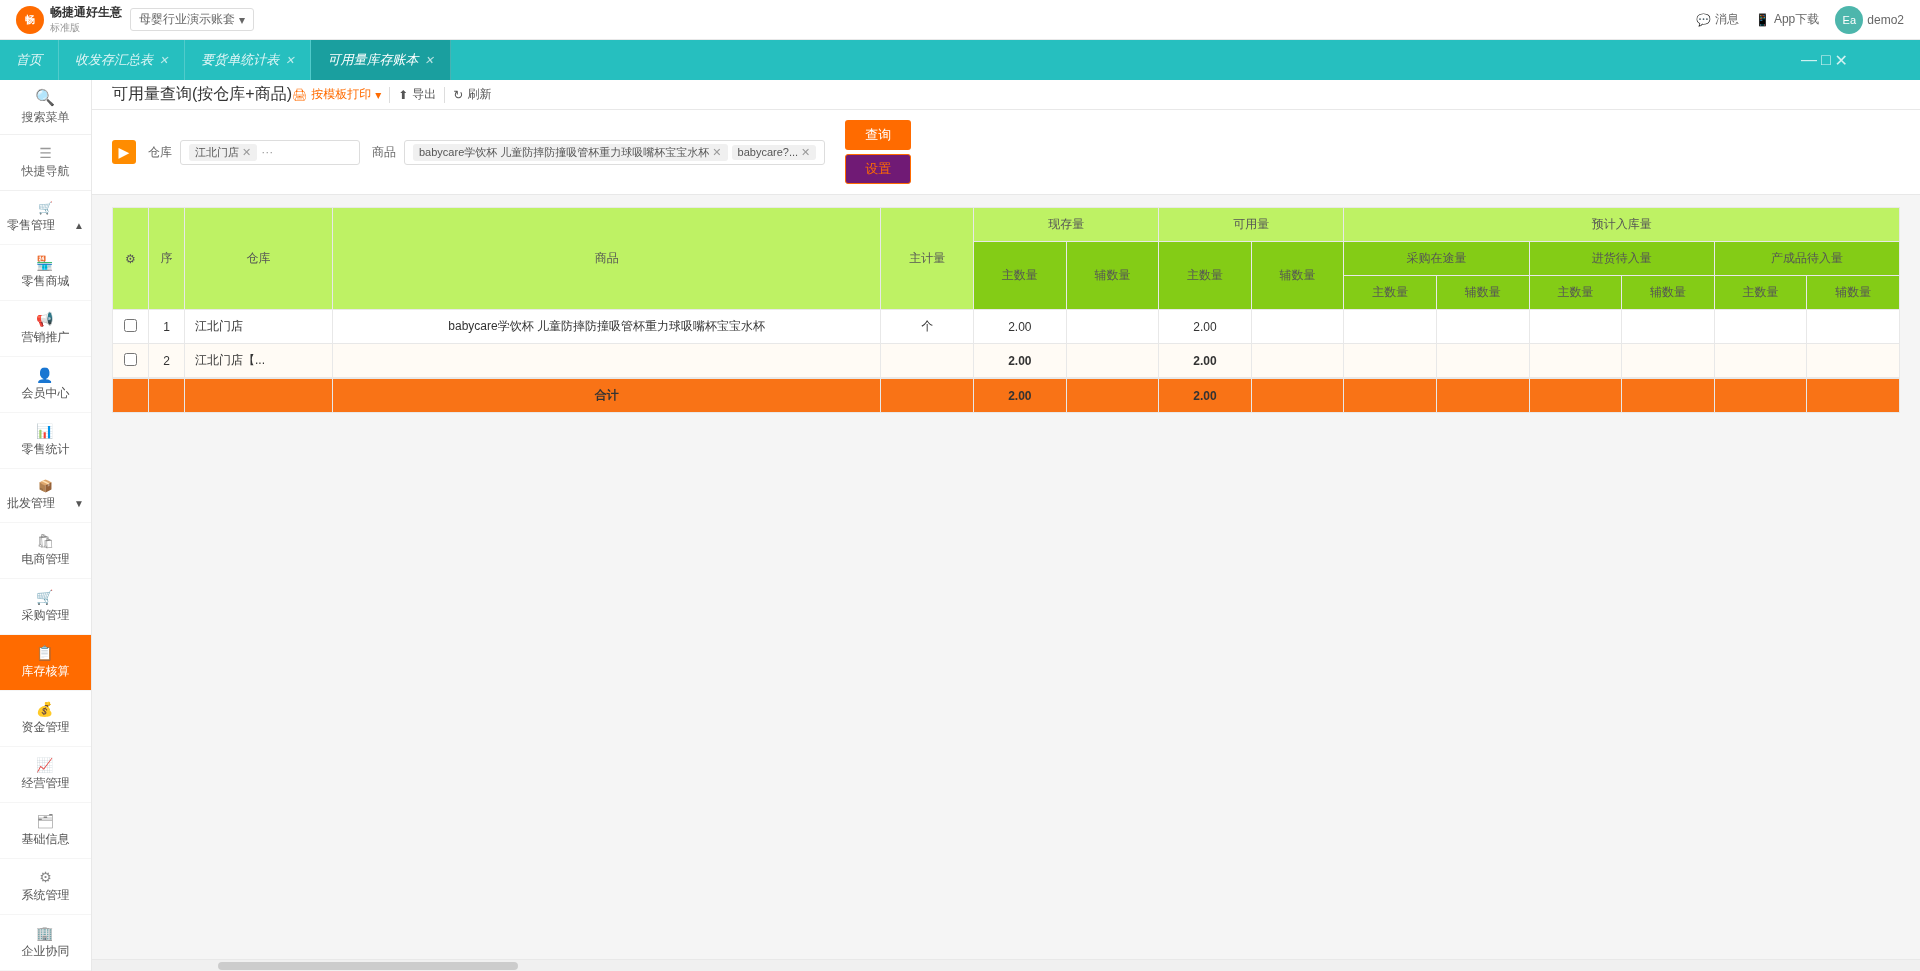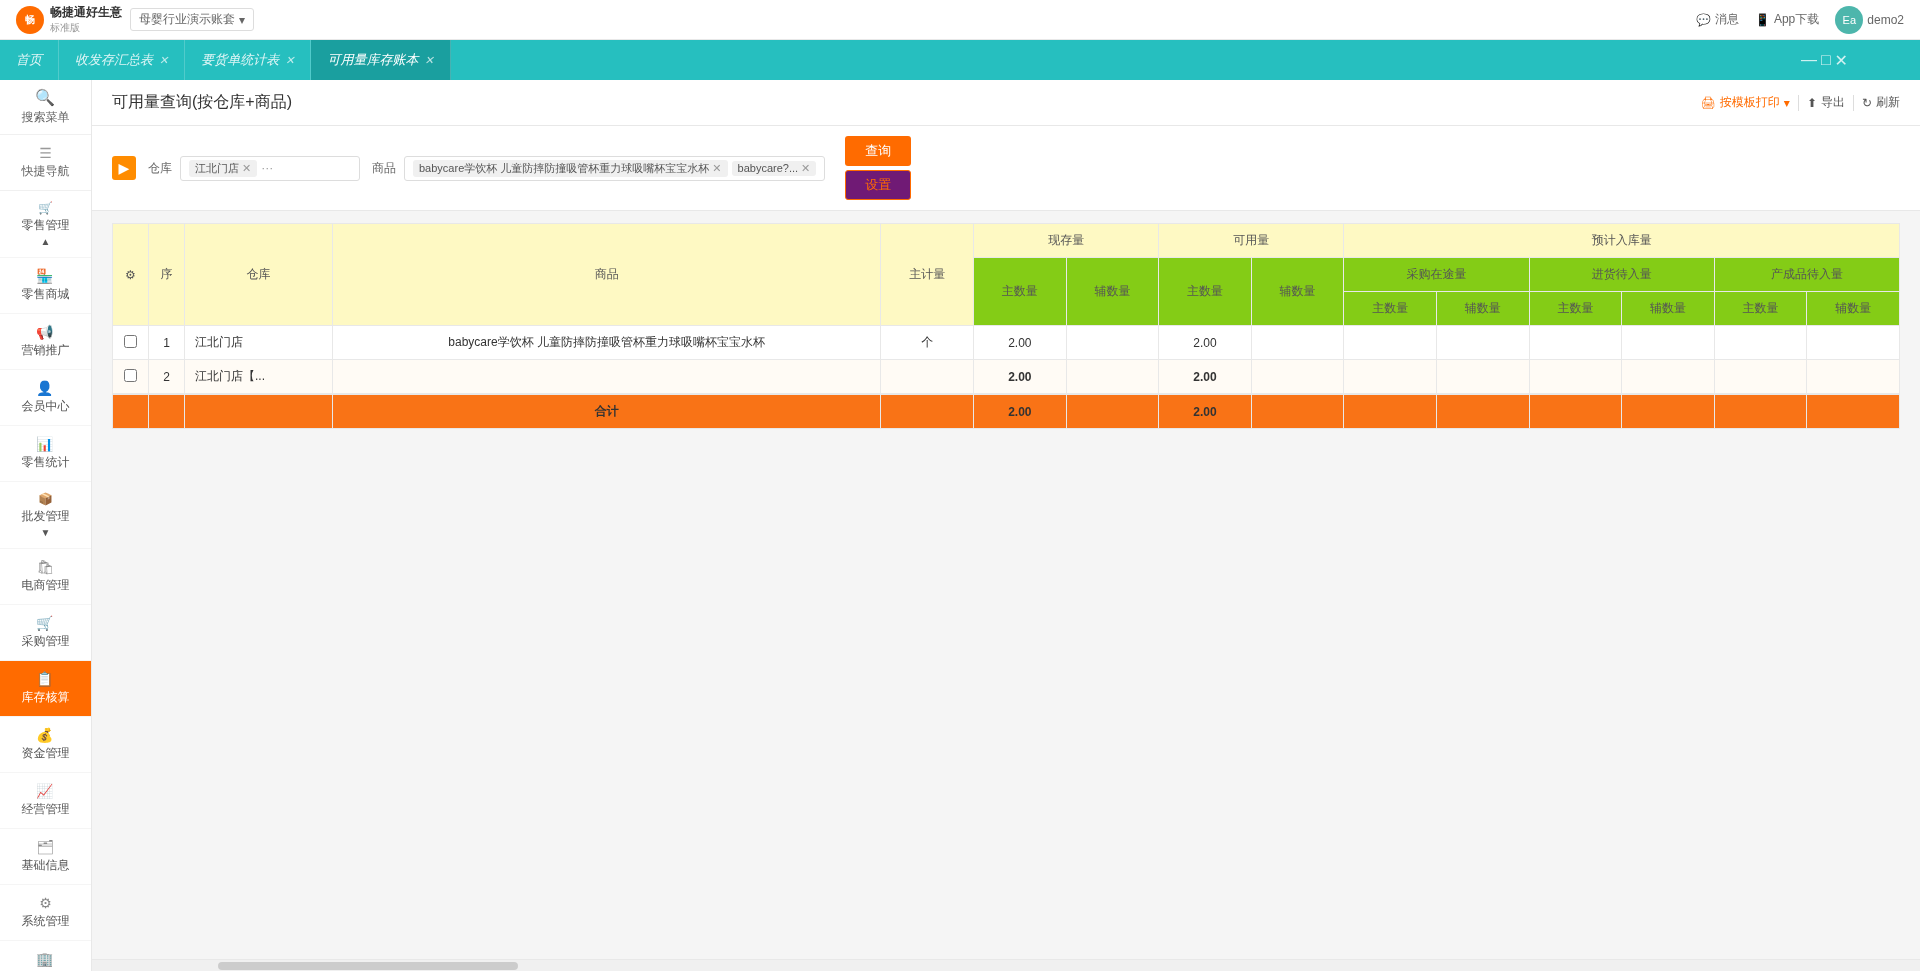--- a/index.html
+++ b/index.html
@@ -102,40 +102,40 @@
       cursor: pointer;
       color: #555;
       font-size: 12px;
       gap: 2px;
       border-bottom: 1px solid #f5f5f5;
     }
     .sidebar-item.active { background: #ff6b00; color: #fff; }
     .sidebar-item.active .icon { color: #fff; }
     .sidebar-item .icon { font-size: 14px; color: #888; }
     .sidebar-item-group { display: flex; flex-direction: column; align-items: center; padding: 10px 4px; cursor: pointer; color: #555; font-size: 12px; gap: 2px; border-bottom: 1px solid #f5f5f5; }
-    .sidebar-item-group .label-row { display: flex; align-items: center; gap: 2px; flex-direction: column; }
+    .sidebar-item-group .label-row { display: flex; align-items: center; gap: 19px; }
     .sidebar-item-group .arrow { font-size: 10px; }
 
     
     .content-area {
       flex: 1;
       display: flex;
       flex-direction: column;
       overflow: hidden;
       background: #f5f5f5;
     }
 
     
     .page-header {
       background: #fff;
-      padding: 12px 20px;
+      padding: 4px 20px;
       border-bottom: 1px solid #e8e8e8;
       display: flex;
       align-items: center;
-      justify-content: space-between;
+      justify-content: flex-start;
       flex-shrink: 0;
     }
     .page-title { font-size: 16px; color: #333; font-weight: 500; }
     .page-actions { display: flex; align-items: center; gap: 8px; }
     .btn-template { display: flex; align-items: center; gap: 4px; color: #ff6b00; font-size: 12px; cursor: pointer; border: none; background: none; }
     .btn-export { display: flex; align-items: center; gap: 4px; color: #555; font-size: 12px; cursor: pointer; border: none; background: none; }
     .btn-refresh { display: flex; align-items: center; gap: 4px; color: #555; font-size: 12px; cursor: pointer; border: none; background: none; }
     .divider-v { width: 1px; height: 16px; background: #ddd; }
 
     
@@ -225,21 +225,21 @@
       border: 1px solid #e8e8e8;
       padding: 8px 10px;
       text-align: center;
       white-space: nowrap;
     }
     .data-table thead th {
       background: #84cc16;
       color: #555;
       font-weight: 500;
     }
-    .data-table thead tr.header-group th { background: #fef9c3; }
+    .data-table thead tr.header-group th { background: #bef264; }
     .data-table tbody td:nth-child(3) { text-align: left; max-width: 320px; overflow: hidden; text-overflow: ellipsis; }
     .col-settings { width: 36px; }
     .col-no { width: 36px; }
 
     
     .total-row {
       background: #f97316;
       border-top: 2px solid #e8e8e8;
     }
     .total-row td { font-weight: bold; color: #333; border: 1px solid #e8e8e8; padding: 8px 10px; }

